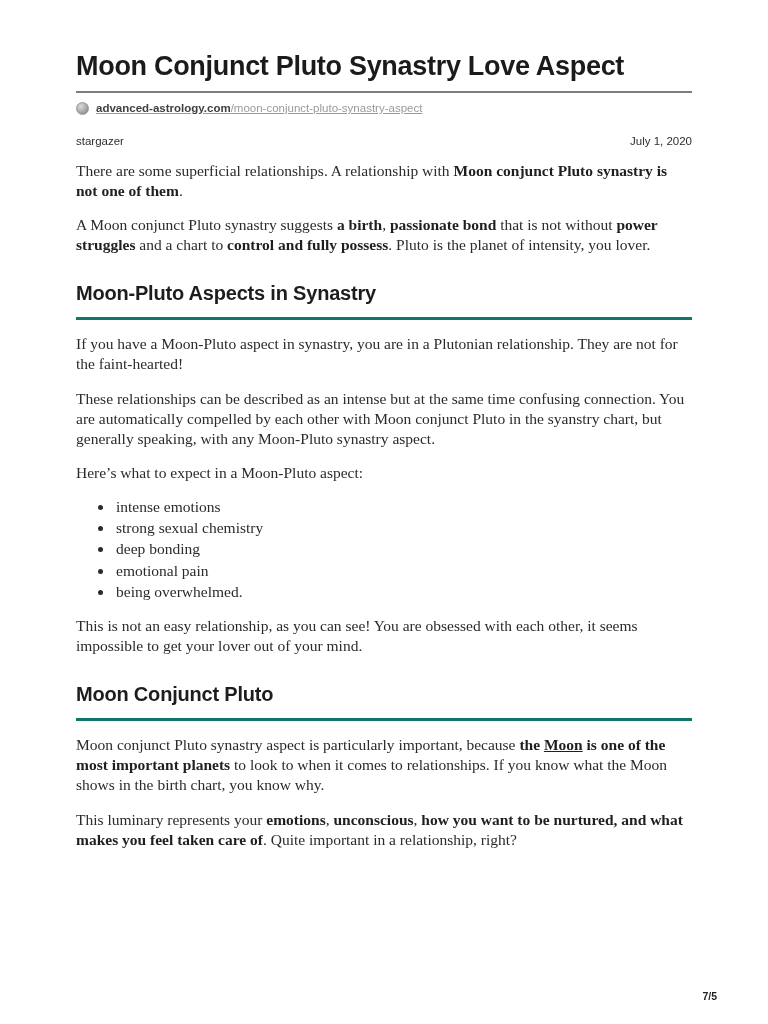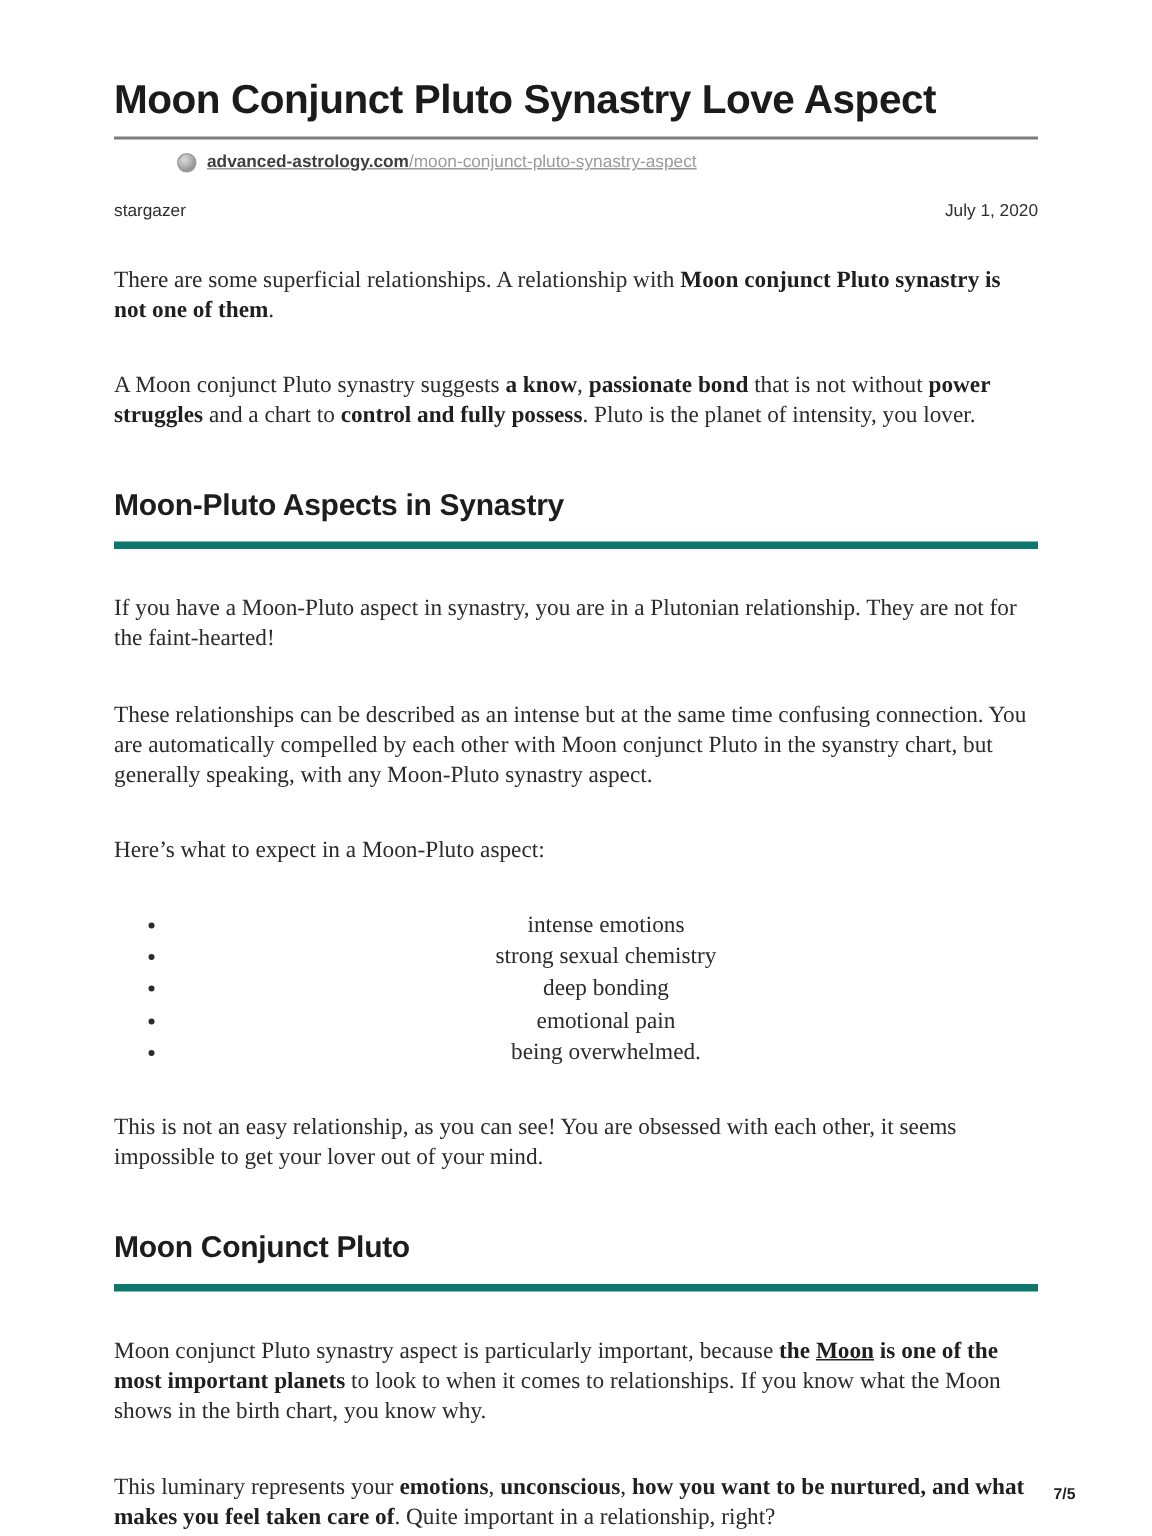--- a/index.html
+++ b/index.html
@@ -31,21 +31,20 @@
     border-top: 2px solid #7d7d7d;
     margin: 9px 0 0 0;
   }
   .source-row {
     display: flex;
     align-items: center;
     gap: 7px;
     margin-top: 9px;
     font-family: "Liberation Sans", sans-serif;
     font-size: 11.5px;
-    margin-left: 42px;
   }
   .favicon {
     width: 13px;
     height: 13px;
     flex: 0 0 13px;
     border-radius: 50%;
     background: radial-gradient(circle at 35% 30%, #dcdcdc 0%, #a8a8a8 55%, #787878 100%);
     border: 1px solid #9a9a9a;
     box-sizing: border-box;
   }
@@ -64,43 +63,43 @@
     font-family: "Liberation Sans", sans-serif;
     font-size: 11.5px;
     color: #2e2e2e;
   }
   .article {
     margin-top: 5px;
     font-size: 15.5px;
     line-height: 1.3;
     color: #2b2b2b;
   }
-  .paragraph { margin: 30px 0; }
+  .paragraph { margin: 14px 0; }
   .paragraph strong { font-weight: 700; color: #1f1f1f; }
   .inline-link {
     font-weight: 700;
     text-decoration: underline;
     color: #1f1f1f;
     cursor: pointer;
   }
   .section-heading {
     font-family: "Liberation Sans", sans-serif;
     font-size: 20px;
     font-weight: 700;
     color: #1d1d1d;
-    margin: 37px 0 0 0;
+    margin: 25px 0 0 0;
     padding-bottom: 11px;
-    border-bottom: 5px solid #0f766e;
+    border-bottom: 3px solid #0f766e;
     letter-spacing: -0.2px;
   }
   .bullet-list {
     margin: 14px 0;
     padding-left: 38px;
   }
-  .bullet-list li { margin: 1px 0; padding-left: 2px; text-align: center; }
+  .bullet-list li { margin: 1px 0; padding-left: 2px; }
   .page-number {
     position: absolute;
     right: 51px;
     bottom: 22px;
     font-family: "Liberation Sans", sans-serif;
     font-size: 10.5px;
     font-weight: 700;
     color: #1f1f1f;
   }
 </style>
@@ -118,21 +117,21 @@
     <span class="source-link"><span class="source-domain">advanced-astrology.com</span><span class="source-path">/moon-conjunct-pluto-synastry-aspect</span></span>
   </div>
 
   <div class="byline-row">
     <span>stargazer</span>
     <span>July 1, 2020</span>
   </div>
 
   <div class="article">
       <p class="paragraph"><span>There are some superficial relationships. A relationship with </span><strong>Moon conjunct Pluto synastry is not one of them</strong><span>.</span></p>
-      <p class="paragraph"><span>A Moon conjunct Pluto synastry suggests </span><strong>a know</strong><span>, </span><strong>passionate bond</strong><span> that is not without </span><strong>power struggles</strong><span> and a chart to </span><strong>control and fully possess</strong><span>. Pluto is the planet of intensity, you lover.</span></p>
+      <p class="paragraph"><span>A Moon conjunct Pluto synastry suggests </span><strong>a birth</strong><span>, </span><strong>passionate bond</strong><span> that is not without </span><strong>power struggles</strong><span> and a chart to </span><strong>control and fully possess</strong><span>. Pluto is the planet of intensity, you lover.</span></p>
       <h2 class="section-heading">Moon-Pluto Aspects in Synastry</h2>
       <p class="paragraph"><span>If you have a Moon-Pluto aspect in synastry, you are in a Plutonian relationship. They are not for the faint-hearted!</span></p>
       <p class="paragraph"><span>These relationships can be described as an intense but at the same time confusing connection. You are automatically compelled by each other with Moon conjunct Pluto in the syanstry chart, but generally speaking, with any Moon-Pluto synastry aspect.</span></p>
       <p class="paragraph"><span>Here’s what to expect in a Moon-Pluto aspect:</span></p>
       <ul class="bullet-list">
         <li>intense emotions</li>
         <li>strong sexual chemistry</li>
         <li>deep bonding</li>
         <li>emotional pain</li>
         <li>being overwhelmed.</li>

